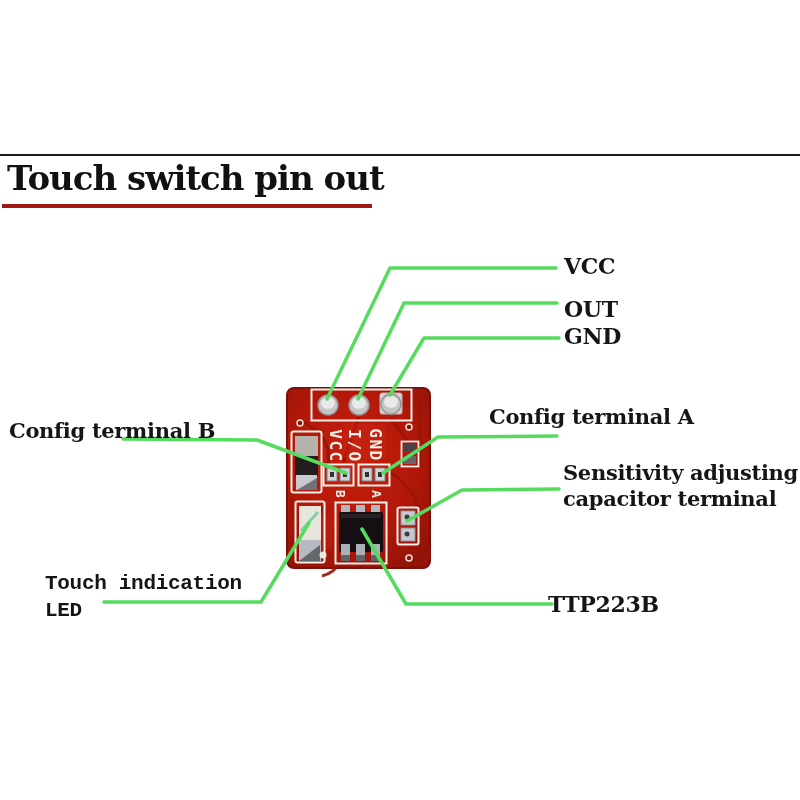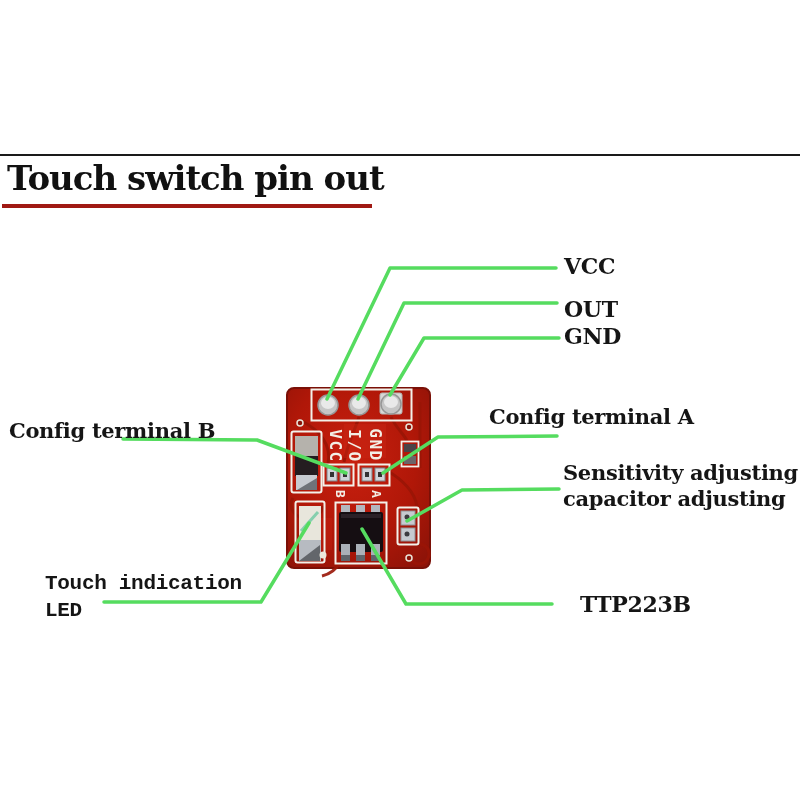--- a/index.html
+++ b/index.html
@@ -24,21 +24,21 @@
     font-size:21px;letter-spacing:-0.3px;line-height:26px;white-space:nowrap;
   }
   .pin-label{font-size:22px;}
   .lbl-vcc{left:564px;top:253px;}
   .lbl-out{left:564px;top:296px;}
   .lbl-gnd{left:564px;top:323px;}
   .lbl-config-b{left:9px;top:404px;margin-top:14px;}
   .lbl-config-a{left:489px;top:404px;}
   .lbl-sensitivity{left:563px;top:460px;width:235px;text-align:left;white-space:normal;}
   .lbl-touch-led{left:45px;top:570px;line-height:27px;font-family:Liberation Mono, monospace;}
-  .lbl-chip{left:580px;top:591px;font-size:22px;}
+  .lbl-chip{left:548px;top:591px;font-size:22px;}
 </style>
 </head>
 <body>
 
 <div class="canvas">
 
   <div class="top-rule"></div>
 
   <h1 class="page-title">Touch switch pin out</h1>
   <div class="title-underline"></div>
@@ -174,21 +174,21 @@
 
   <div class="callout pin-label lbl-vcc">VCC</div>
   <div class="callout pin-label lbl-out">OUT</div>
   <div class="callout pin-label lbl-gnd">GND</div>
 
   <div class="callout lbl-config-b">Config terminal B</div>
   <div class="callout lbl-config-a">Config terminal A</div>
 
   <div class="callout lbl-sensitivity">
     <span>Sensitivity adjusting</span><br>
-    <span>capacitor adjusting</span>
+    <span>capacitor terminal</span>
   </div>
 
   <div class="callout lbl-touch-led">
     <span>Touch indication</span><br>
     <span>LED</span>
   </div>
 
   <div class="callout lbl-chip">TTP223B</div>
 
 </div>

